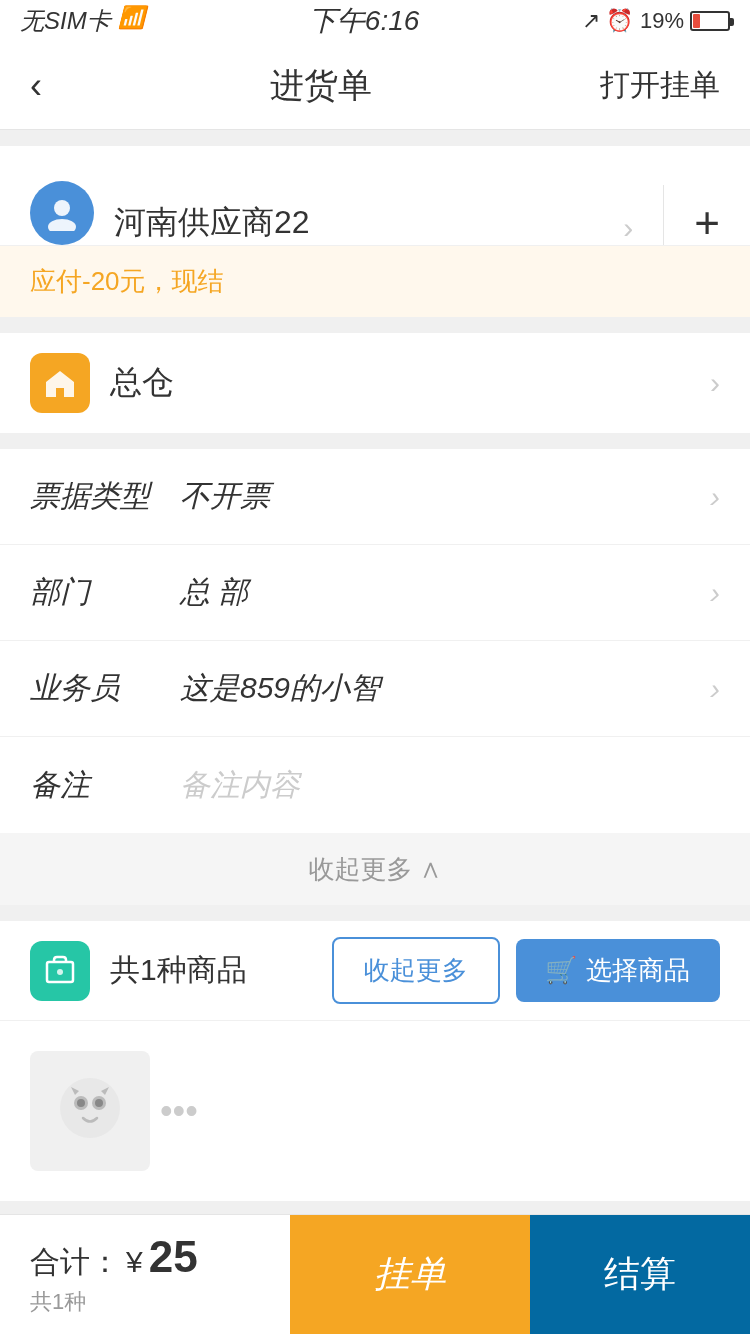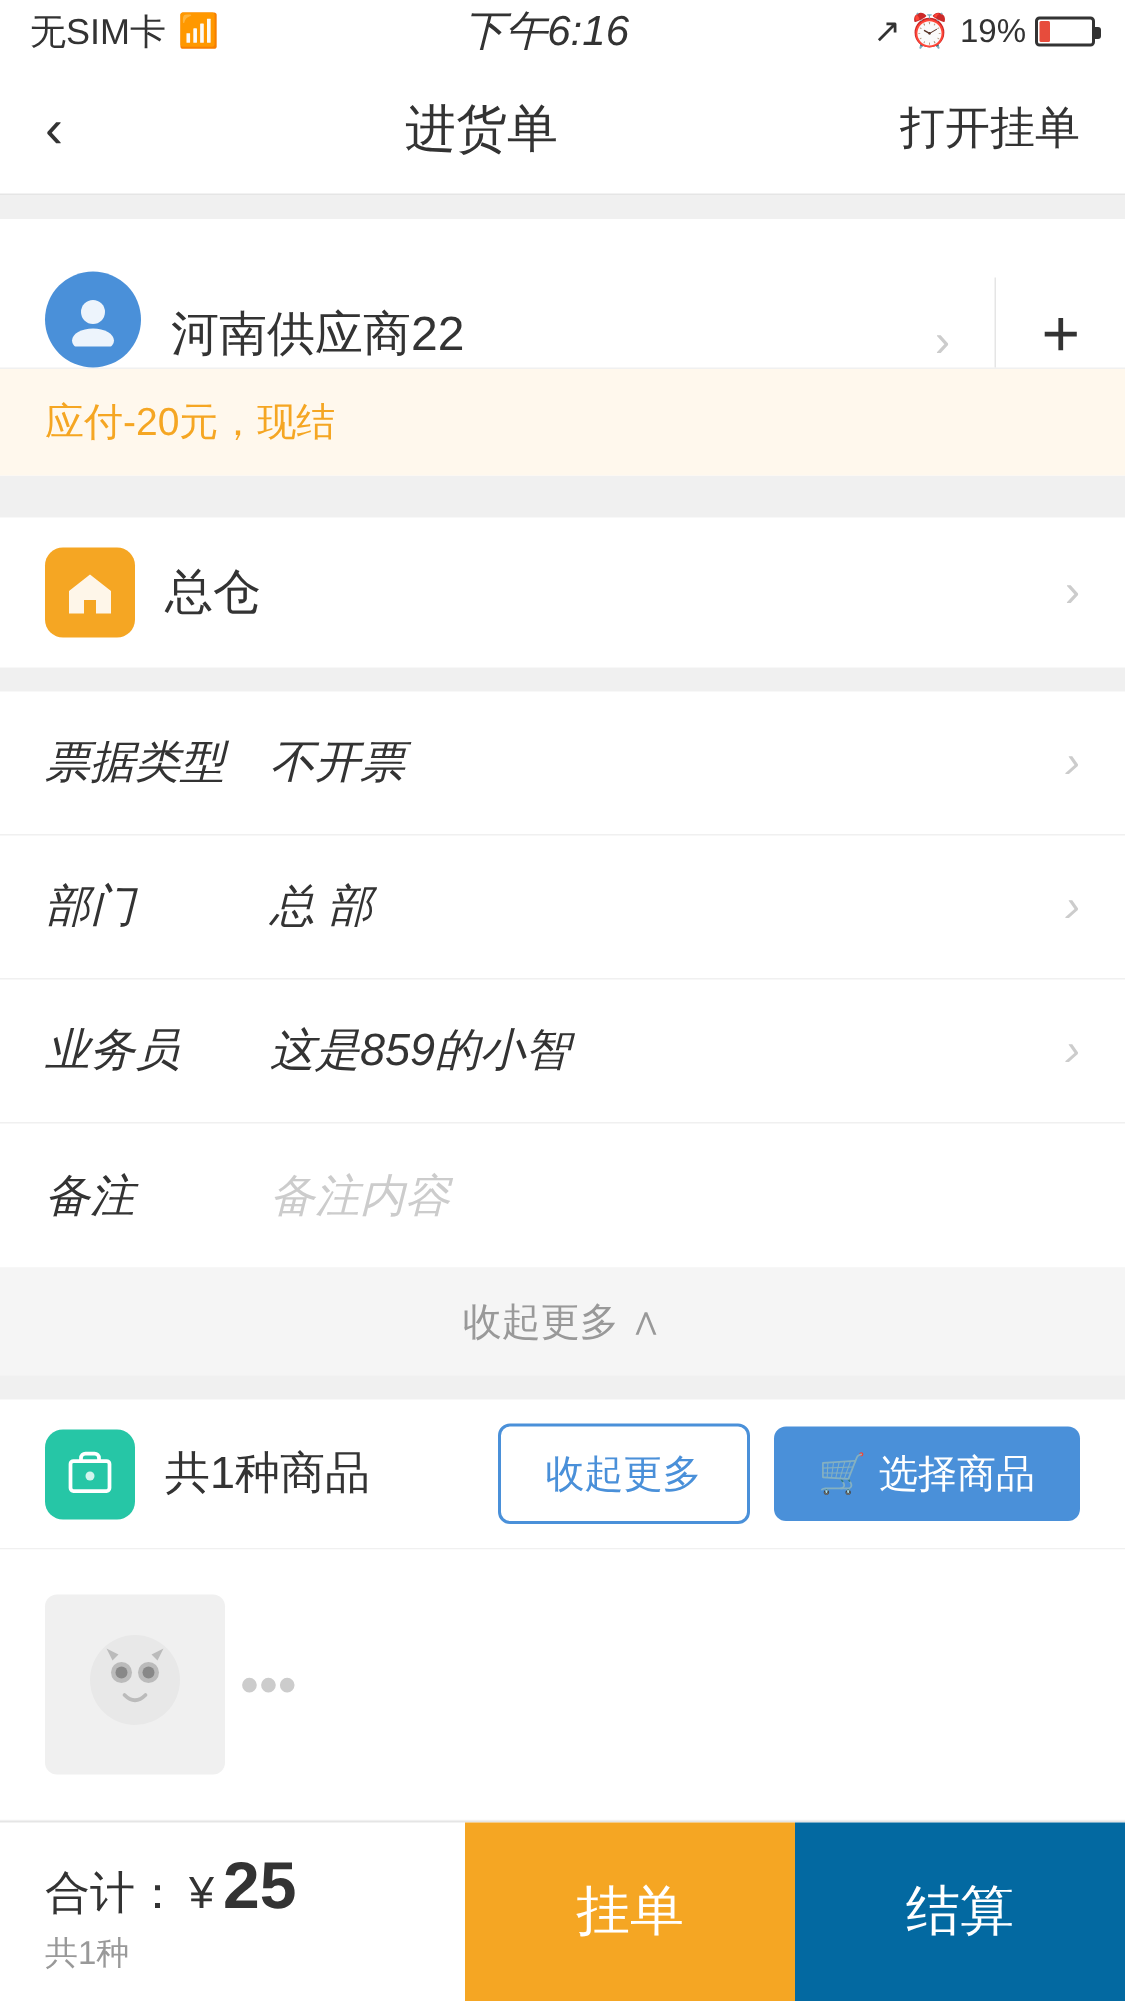--- a/index.html
+++ b/index.html
@@ -19,21 +19,21 @@
       width: 100%;
       height: 42px;
       background: #fff;
       display: flex;
       align-items: center;
       justify-content: space-between;
       padding: 0 20px;
       font-size: 24px;
       color: #333;
     }
-    .status-left { display: flex; align-items: center; gap: 8px; }
+    .status-left { display: flex; align-items: flex-start; gap: 8px; font-style: italic; }
     .status-center { font-size: 28px; font-weight: 500; font-style: italic; }
     .status-right { display: flex; align-items: center; gap: 6px; font-size: 22px; }
     .battery-icon {
       width: 40px; height: 20px; border: 2px solid #333; border-radius: 3px; position: relative;
       display: inline-block;
     }
     .battery-icon::after {
       content: ''; position: absolute; right: -6px; top: 5px;
       width: 4px; height: 8px; background: #333; border-radius: 0 2px 2px 0;
     }
@@ -125,21 +125,21 @@
       color: #f5a623;
     }
 
     
     .warehouse-row {
       display: flex;
       align-items: center;
       padding: 0 30px;
       height: 100px;
       background: #fff;
-      margin-top: 28px;
+      margin-top: 16px;
     }
     .warehouse-icon {
       width: 60px; height: 60px; border-radius: 12px;
       background: #f5a623;
       display: flex; align-items: center; justify-content: center;
       color: white; font-size: 30px;
       flex-shrink: 0;
     }
     .warehouse-name {
       flex: 1;
@@ -311,30 +311,31 @@
       font-size: 44px;
       font-weight: 600;
       color: #333;
     }
     .total-sub {
       font-size: 22px;
       color: #999;
       margin-top: 4px;
     }
     .btn-hang {
-      width: 220px;
+      width: 240px;
       height: 120px;
       background: #f5a623;
       color: #fff;
       font-size: 36px;
       border: none;
       cursor: pointer;
       display: flex;
       align-items: center;
       justify-content: center;
+      font-style: italic;
     }
     .btn-checkout {
       width: 220px;
       height: 120px;
       background: #0369a1;
       color: #fff;
       font-size: 36px;
       border: none;
       cursor: pointer;
       display: flex;

